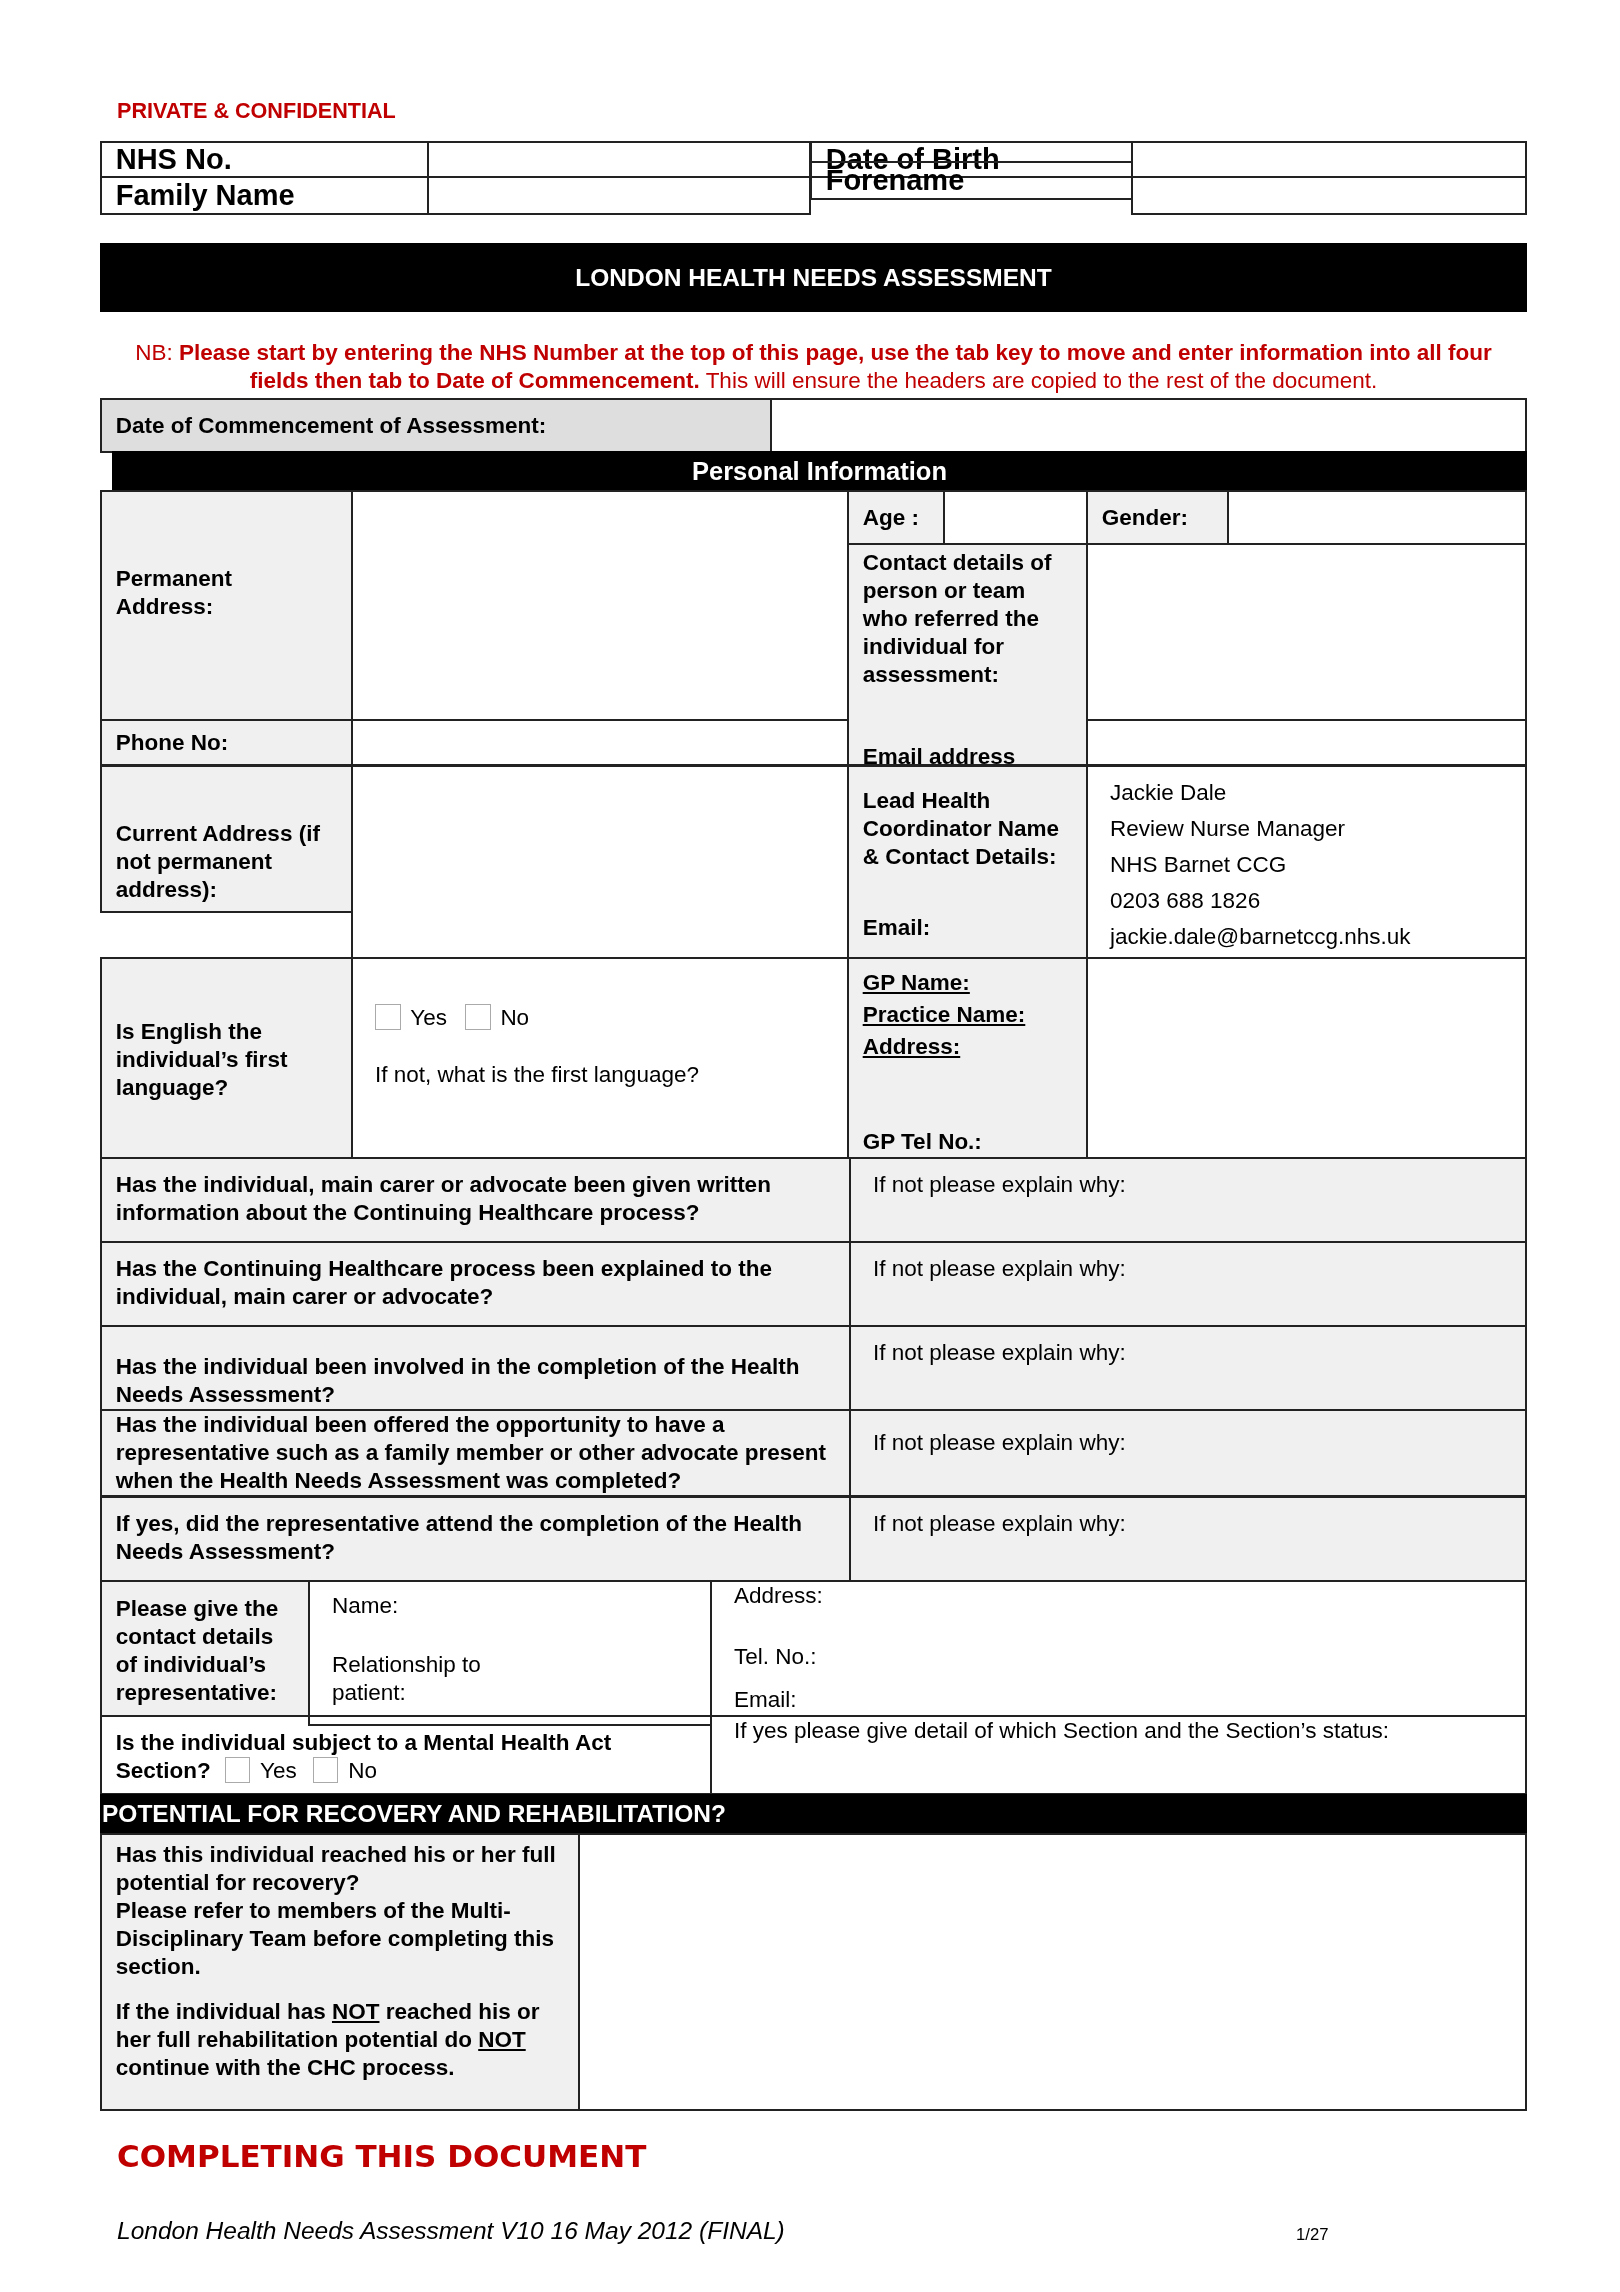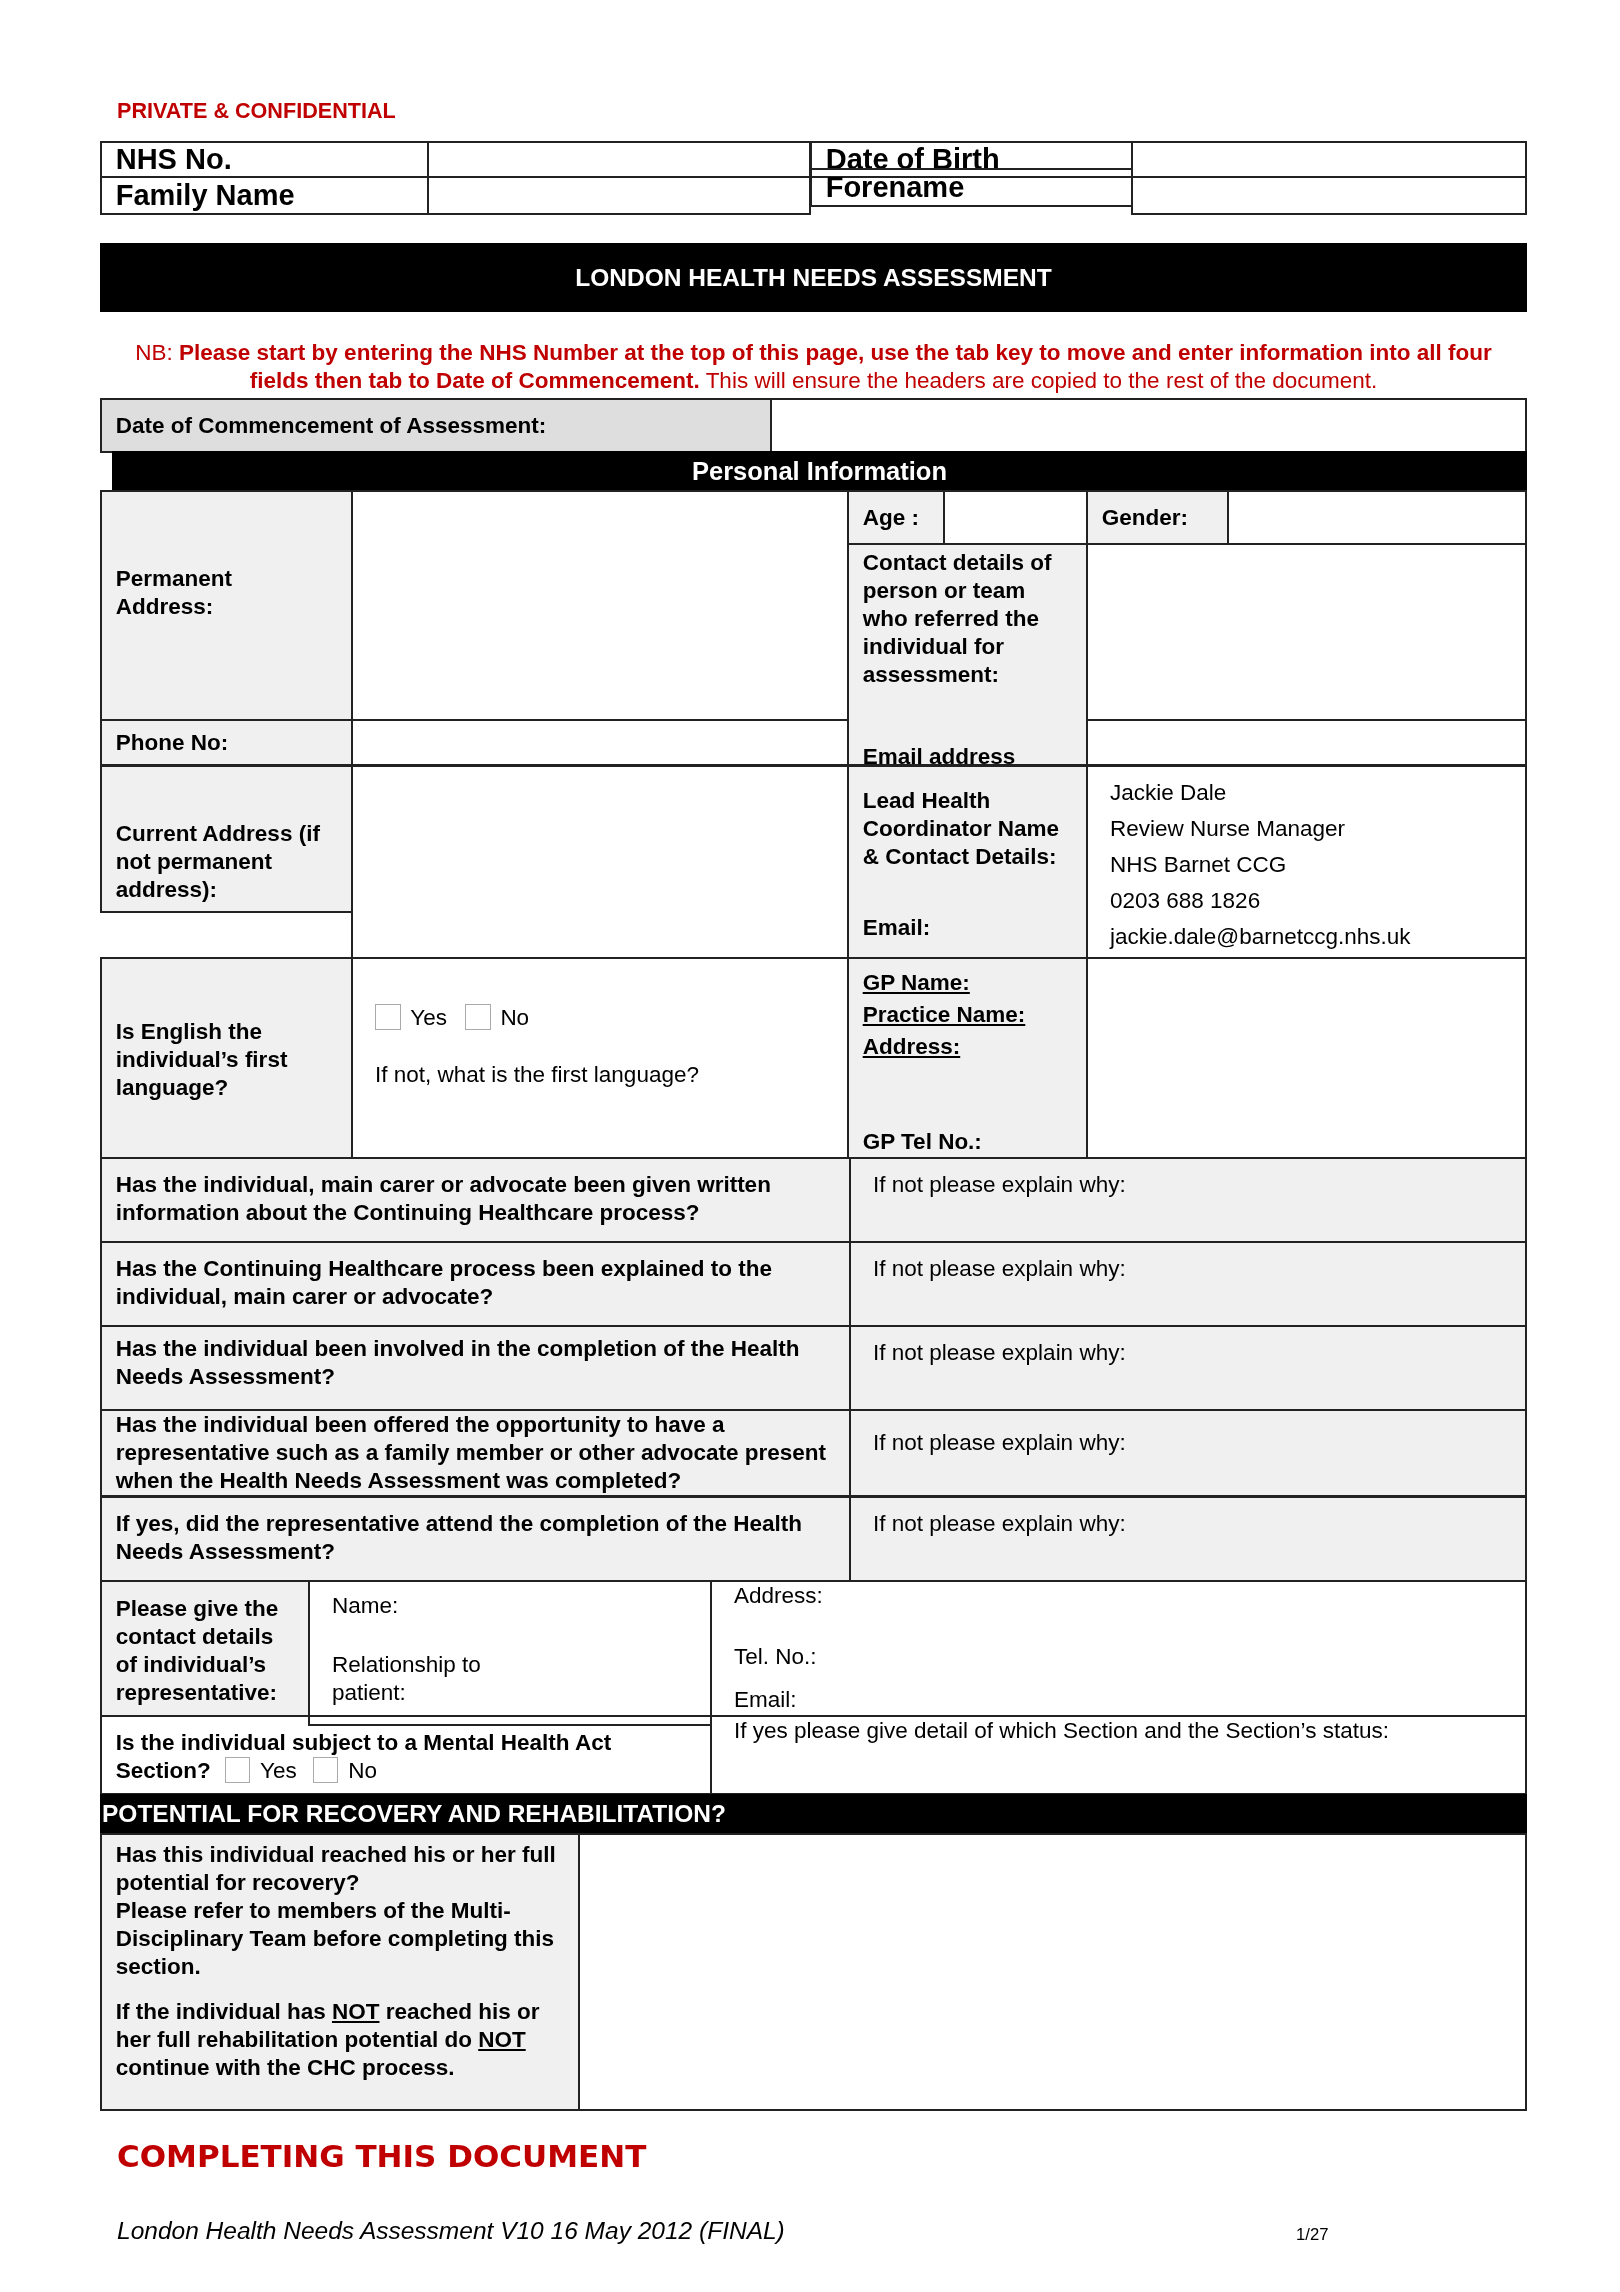--- a/index.html
+++ b/index.html
@@ -29,21 +29,21 @@
   <div class="cell" style="left:427px;top:141px;width:384px;height:37px;"></div>
   <div class="cell" style="left:810px;top:141px;width:323px;height:37px;">
     <div class="bold" style="font-size:29px;line-height:33px;padding-left:13.7px;">Date of Birth</div>
   </div>
   <div class="cell" style="left:1131px;top:141px;width:396px;height:37px;"></div>
 
   <div class="cell" style="left:100px;top:176px;width:329px;height:39px;">
     <div class="bold" style="font-size:29px;line-height:35px;padding-left:13.7px;">Family Name</div>
   </div>
   <div class="cell" style="left:427px;top:176px;width:384px;height:39px;"></div>
-  <div class="cell" style="left:810px;top:168px;width:323px;height:39px;">
+  <div class="cell" style="left:810px;top:161px;width:323px;height:39px;">
     <div class="bold" style="font-size:29px;line-height:35px;padding-left:13.7px;">Forename</div>
   </div>
   <div class="cell" style="left:1131px;top:176px;width:396px;height:39px;"></div>
 </div>
 
 <div class="band" style="left:100px;top:243px;width:1427px;height:69px;font-size:24.5px;line-height:69px;text-align:center;">LONDON HEALTH NEEDS ASSESSMENT</div>
 
 <div class="abs red" style="left:108px;top:339px;width:1411px;font-size:22.5px;line-height:28px;text-align:center;">
   <span>NB: </span><span class="bold">Please start by entering the NHS Number at the top of this page, use the tab key to move and enter information into all four fields then tab to Date of Commencement.</span><span>  This will ensure the headers are copied to the rest of the document.</span>
 </div>
@@ -130,21 +130,21 @@
   </div>
 
   <div class="cell grey" style="left:100px;top:1241px;width:751px;height:86px;">
     <div class="lbl" style="padding-top:11.8px;">Has the Continuing Healthcare process been explained to the individual, main carer or advocate?</div>
   </div>
   <div class="cell grey" style="left:849px;top:1241px;width:678px;height:86px;">
     <div class="txt" style="padding-top:11.8px;">If not please explain why:</div>
   </div>
 
   <div class="cell grey" style="left:100px;top:1325px;width:751px;height:86px;">
-    <div class="lbl" style="padding-top:8px;">Has the individual been involved in the completion of the Health Needs Assessment?</div>
+    <div class="lbl" style="padding-top:26px;">Has the individual been involved in the completion of the Health Needs Assessment?</div>
   </div>
   <div class="cell grey" style="left:849px;top:1325px;width:678px;height:86px;">
     <div class="txt" style="padding-top:11.8px;">If not please explain why:</div>
   </div>
 
   <div class="cell grey" style="left:100px;top:1409px;width:751px;height:88px;">
     <div class="lbl" style="padding-top:0px;">Has the individual been offered the opportunity to have a representative such as a family member or other advocate present when the Health Needs Assessment was completed?</div>
   </div>
   <div class="cell grey" style="left:849px;top:1409px;width:678px;height:88px;">
     <div class="txt" style="padding-top:17.6px;">If not please explain why:</div>

